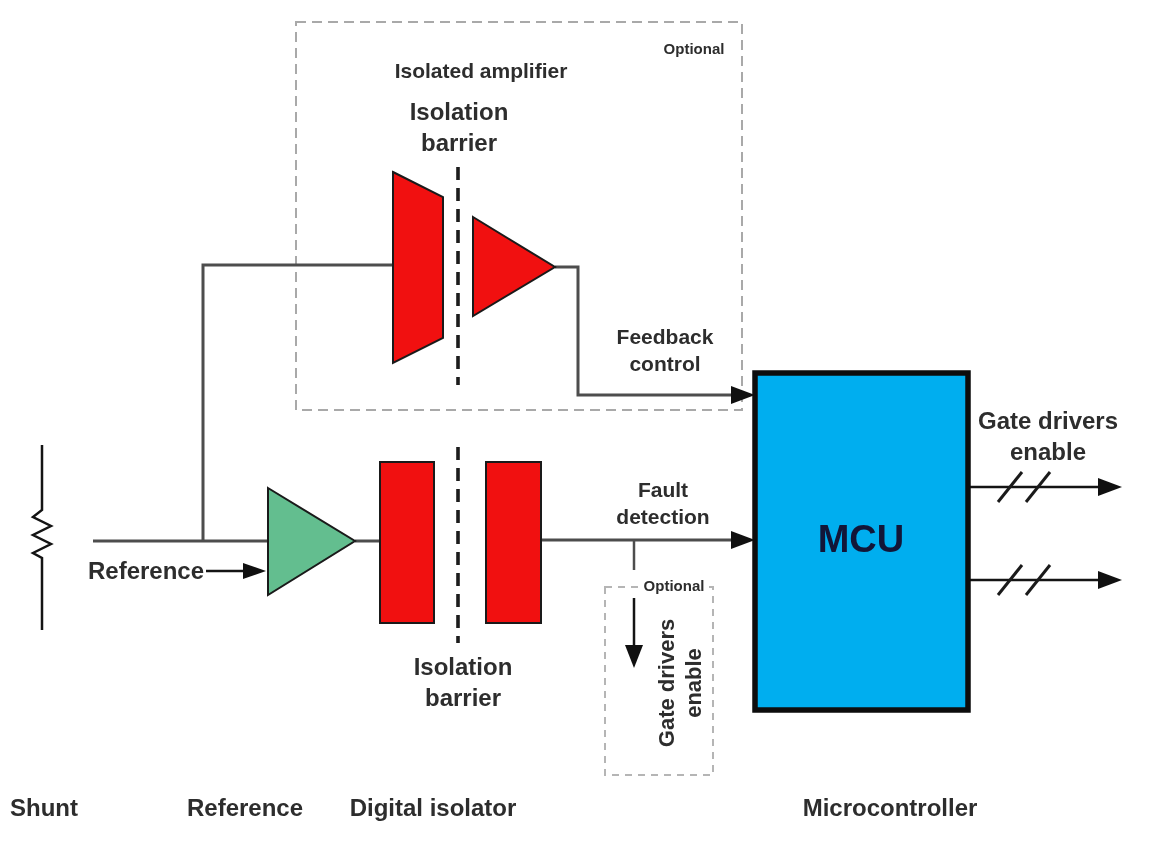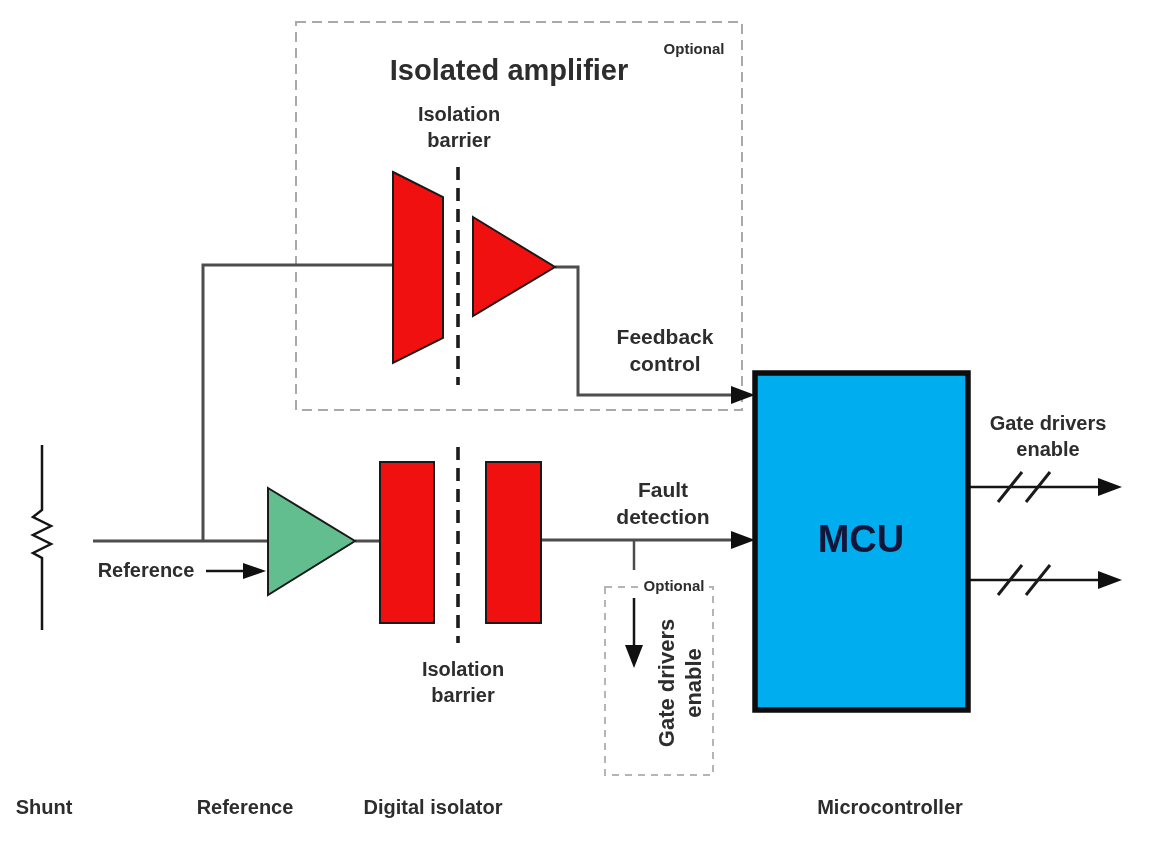--- a/index.html
+++ b/index.html
@@ -20,25 +20,25 @@
   .arrow  { fill:#101010; stroke:none; }
   .blk    { stroke:#1a1a1a; stroke-width:2; }
   .mcu    { stroke:#0d0d0d; stroke-width:5.5; }
   .slash  { stroke:#1a1a1a; stroke-width:3; fill:none; }
   svg text.mcu-label { font-family:"Liberation Sans", sans-serif; font-weight:700; font-size:38px; }
 
   
   .lbl {
     position:absolute; transform:translate(-50%,-50%);
     text-align:center; color:#2d2d2d; font-weight:700;
-    font-size:20px; line-height:1.28; white-space:nowrap;
+    font-size:24px; line-height:1.28; white-space:nowrap;
   }
   .fs15 { font-size:15px; }
   .fs21 { font-size:21px; }
-  .fs22 { font-size:29px;margin-left:28px; }
+  .fs22 { font-size:21px; }
   .vertical { transform:translate(-50%,-50%) rotate(-90deg); font-size:22px; line-height:1.22; }
   .whitebg { background:#ffffff; padding:0 4px; }
 </style>
 </head>
 <body>
 
 <div class="canvas">
 
   <svg class="layer" width="1156" height="843" viewBox="0 0 1156 843">
 

